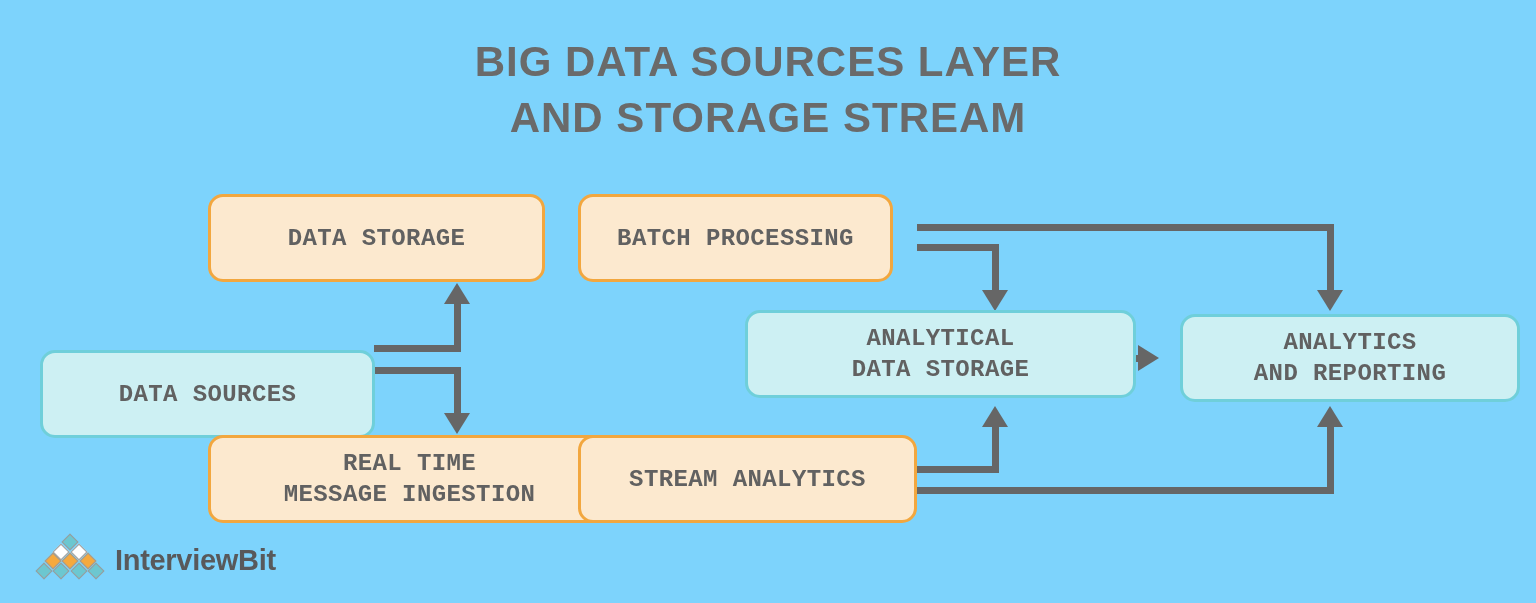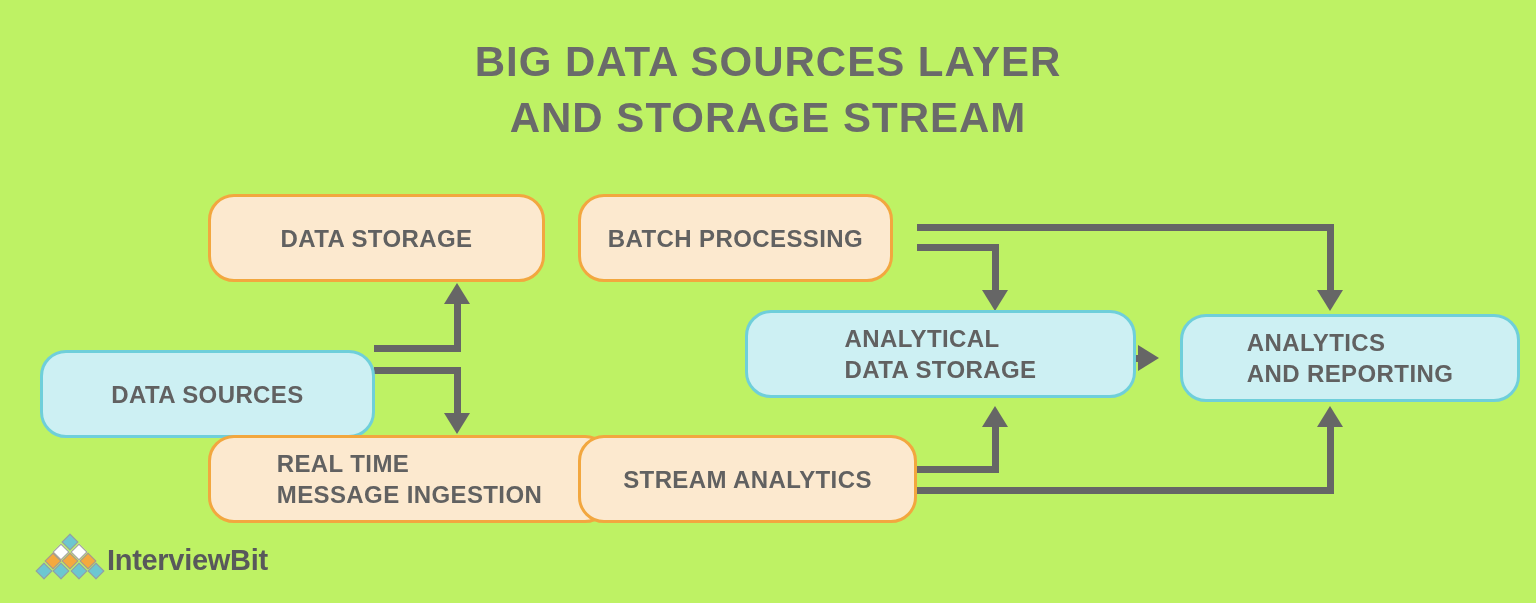--- a/index.html
+++ b/index.html
@@ -12,42 +12,43 @@
     --node-text:#616161;
     --logo-text:#58595B;
     --logo-orange:#F5A93E;
     --logo-teal:#6CC7D0;
     --logo-diamond-border:#9B9B9B;
   }
   html,body{margin:0;padding:0;background:#ffffff;}
   #canvas{
     position:relative;
     width:1536px;height:603px;
-    background:#bef264;
+    background:#7dd3fc;
     overflow:hidden;
     font-family:"Liberation Sans", sans-serif;
   }
   
   #title{
     position:absolute;top:34px;left:0;width:100%;
     text-align:center;
     color:var(--title-text);
     font-weight:700;
     font-size:42px;
     line-height:56px;
     letter-spacing:1px;
   }
   
   .node{
     position:absolute;
     box-sizing:border-box;
-    border-radius:26px;
+    border-radius:15px;
     border:3px solid;
     display:flex;align-items:center;justify-content:center;
-    text-align:left;
+    text-align:center;
+    font-family:Liberation Mono, monospace;
   }
   .node .node-label{
     color:var(--node-text);
     font-weight:700;
     font-size:24px;
     line-height:31px;
     letter-spacing:0.4px;
     white-space:pre-line;
   }
   .node-orange{background:var(--orange-fill);border-color:var(--orange-border);}
@@ -79,21 +80,21 @@
   }
   .dm-teal{background:var(--logo-teal);}
   .dm-orange{background:var(--logo-orange);}
   .dm-white{background:#ffffff;}
   #logo-text{
     position:absolute;left:107px;top:544px;
     font-size:29px;color:var(--logo-text);
     letter-spacing:-0.3px;
     white-space:nowrap;
   }
-  #logo-text .bold{font-weight:700;}
+  #logo-text .bold{font-weight:700;margin-left:8px;}
   #logo-text .light{font-weight:700;}
 </style>
 </head>
 <body>
 
 <div id="canvas">
 
   <div id="title">
     <div>BIG DATA SOURCES LAYER</div>
     <div>AND STORAGE STREAM</div>

